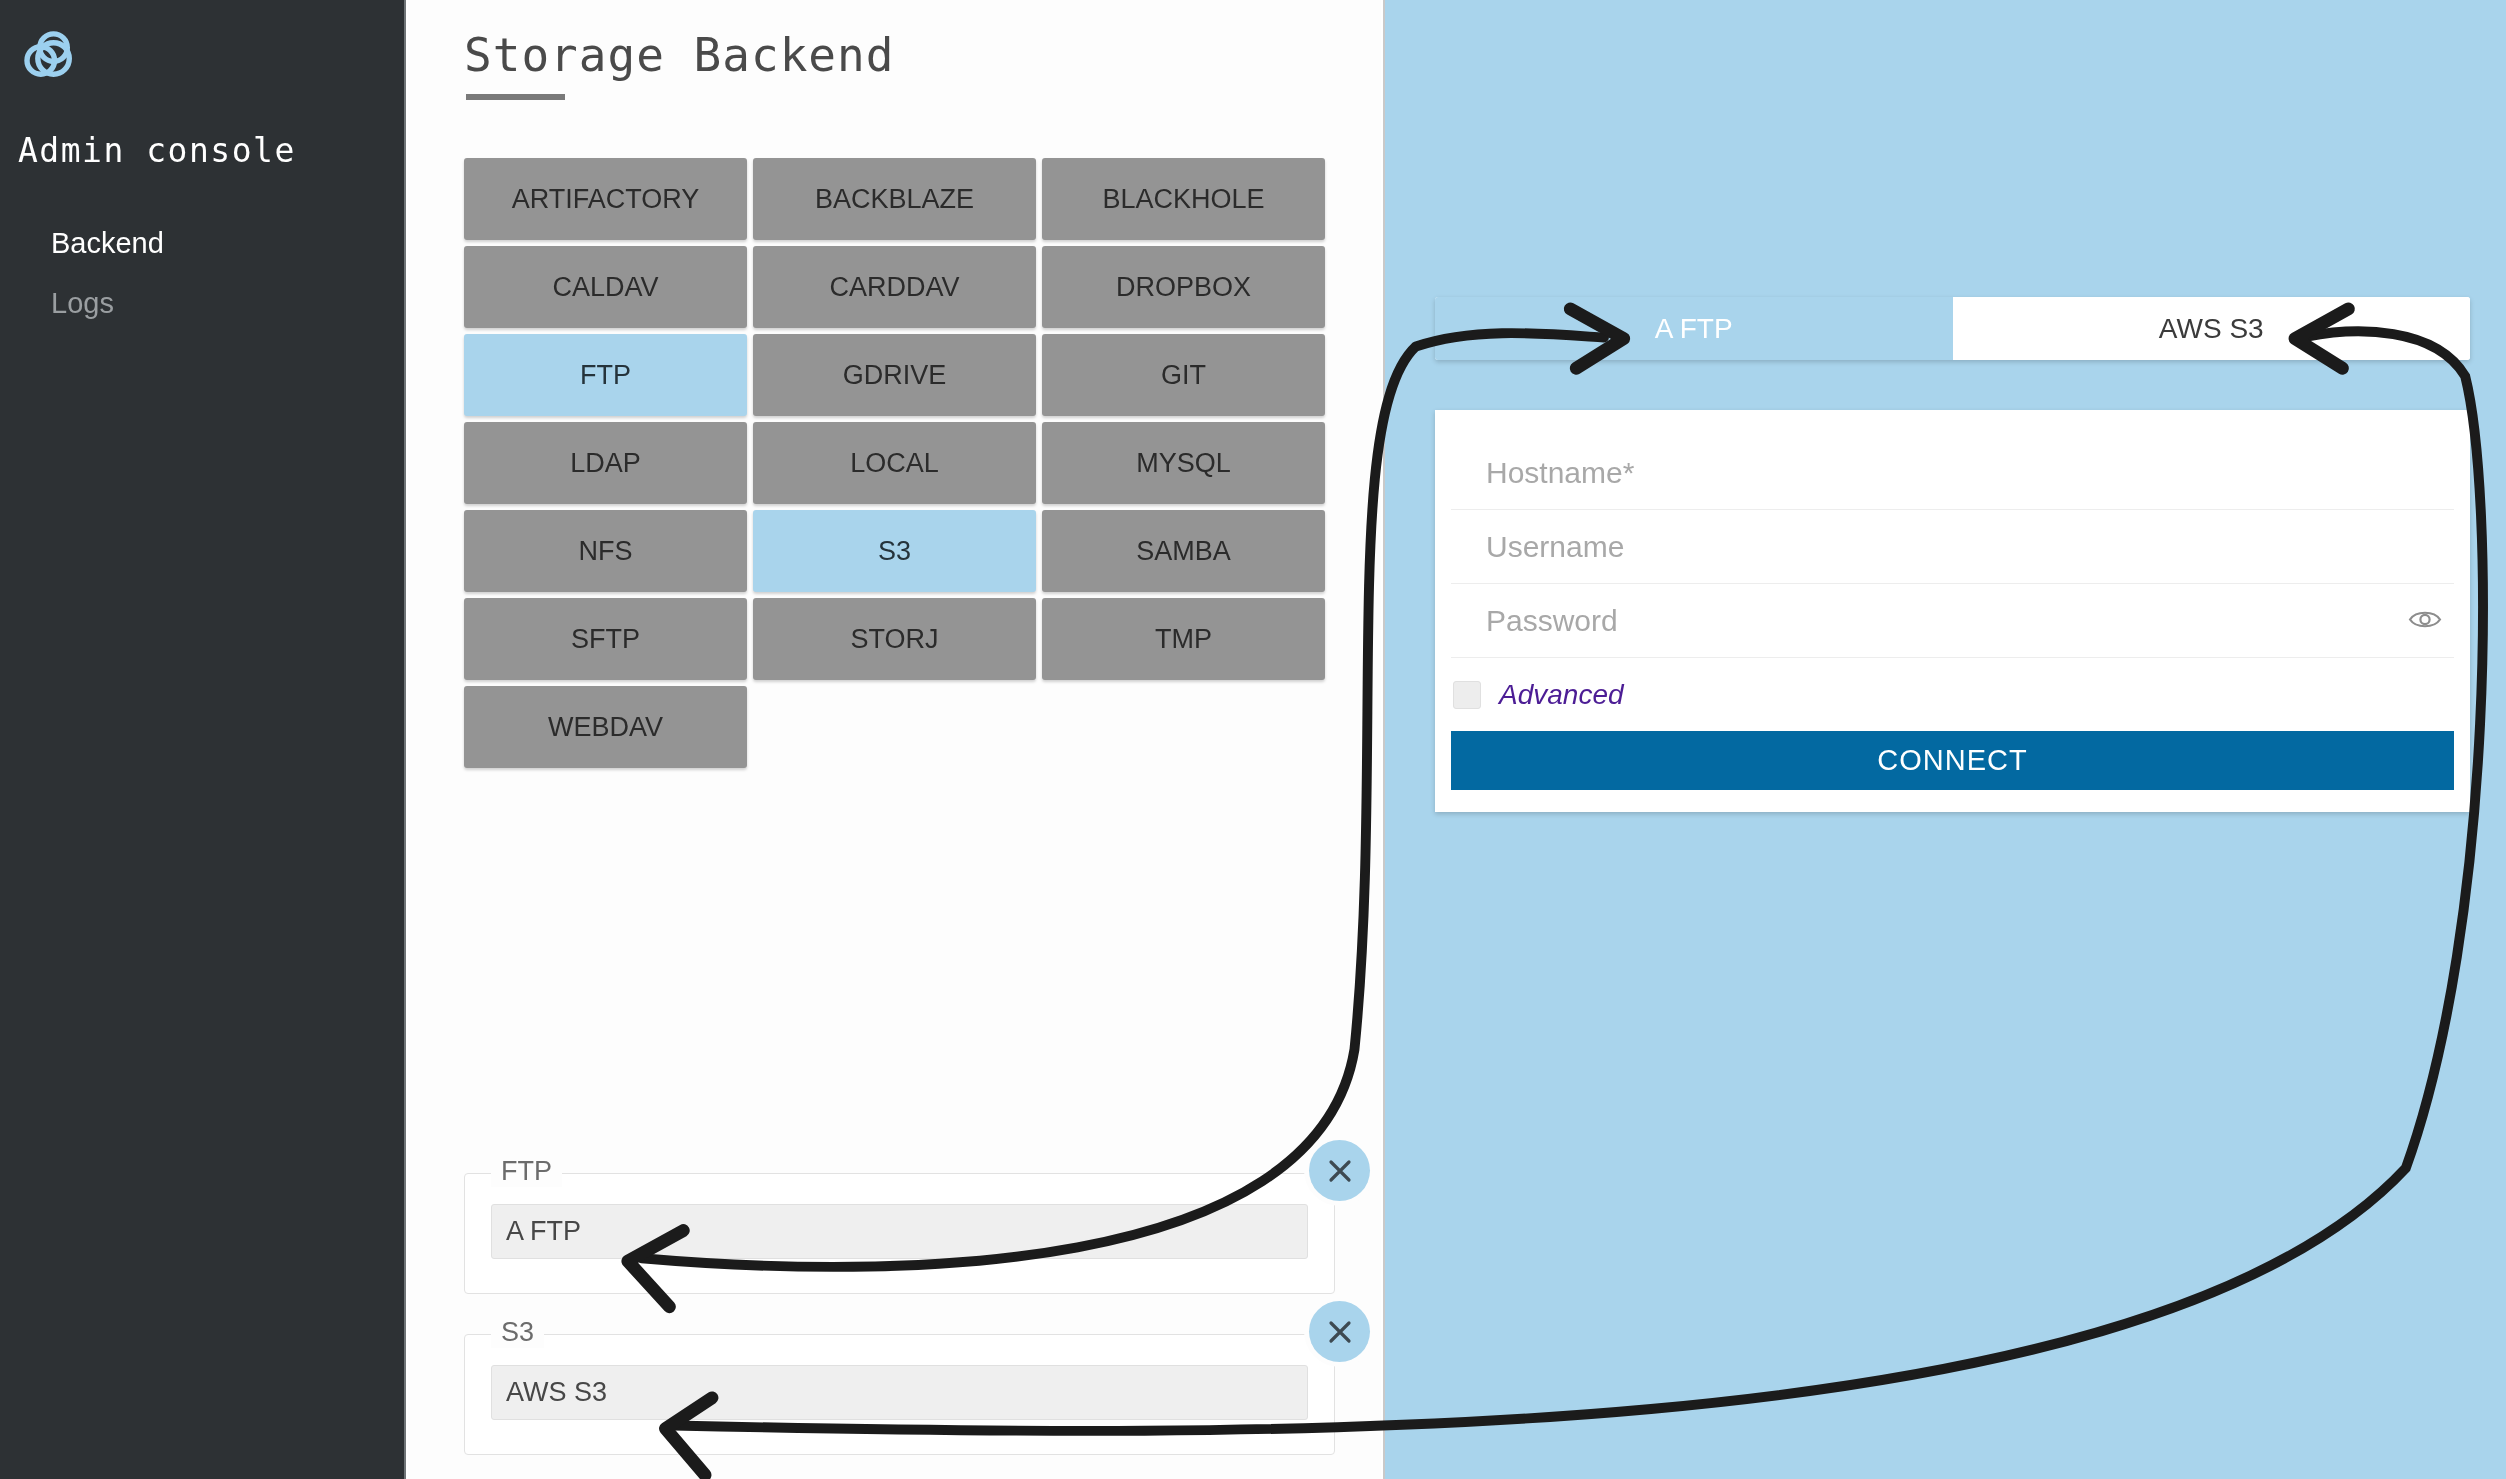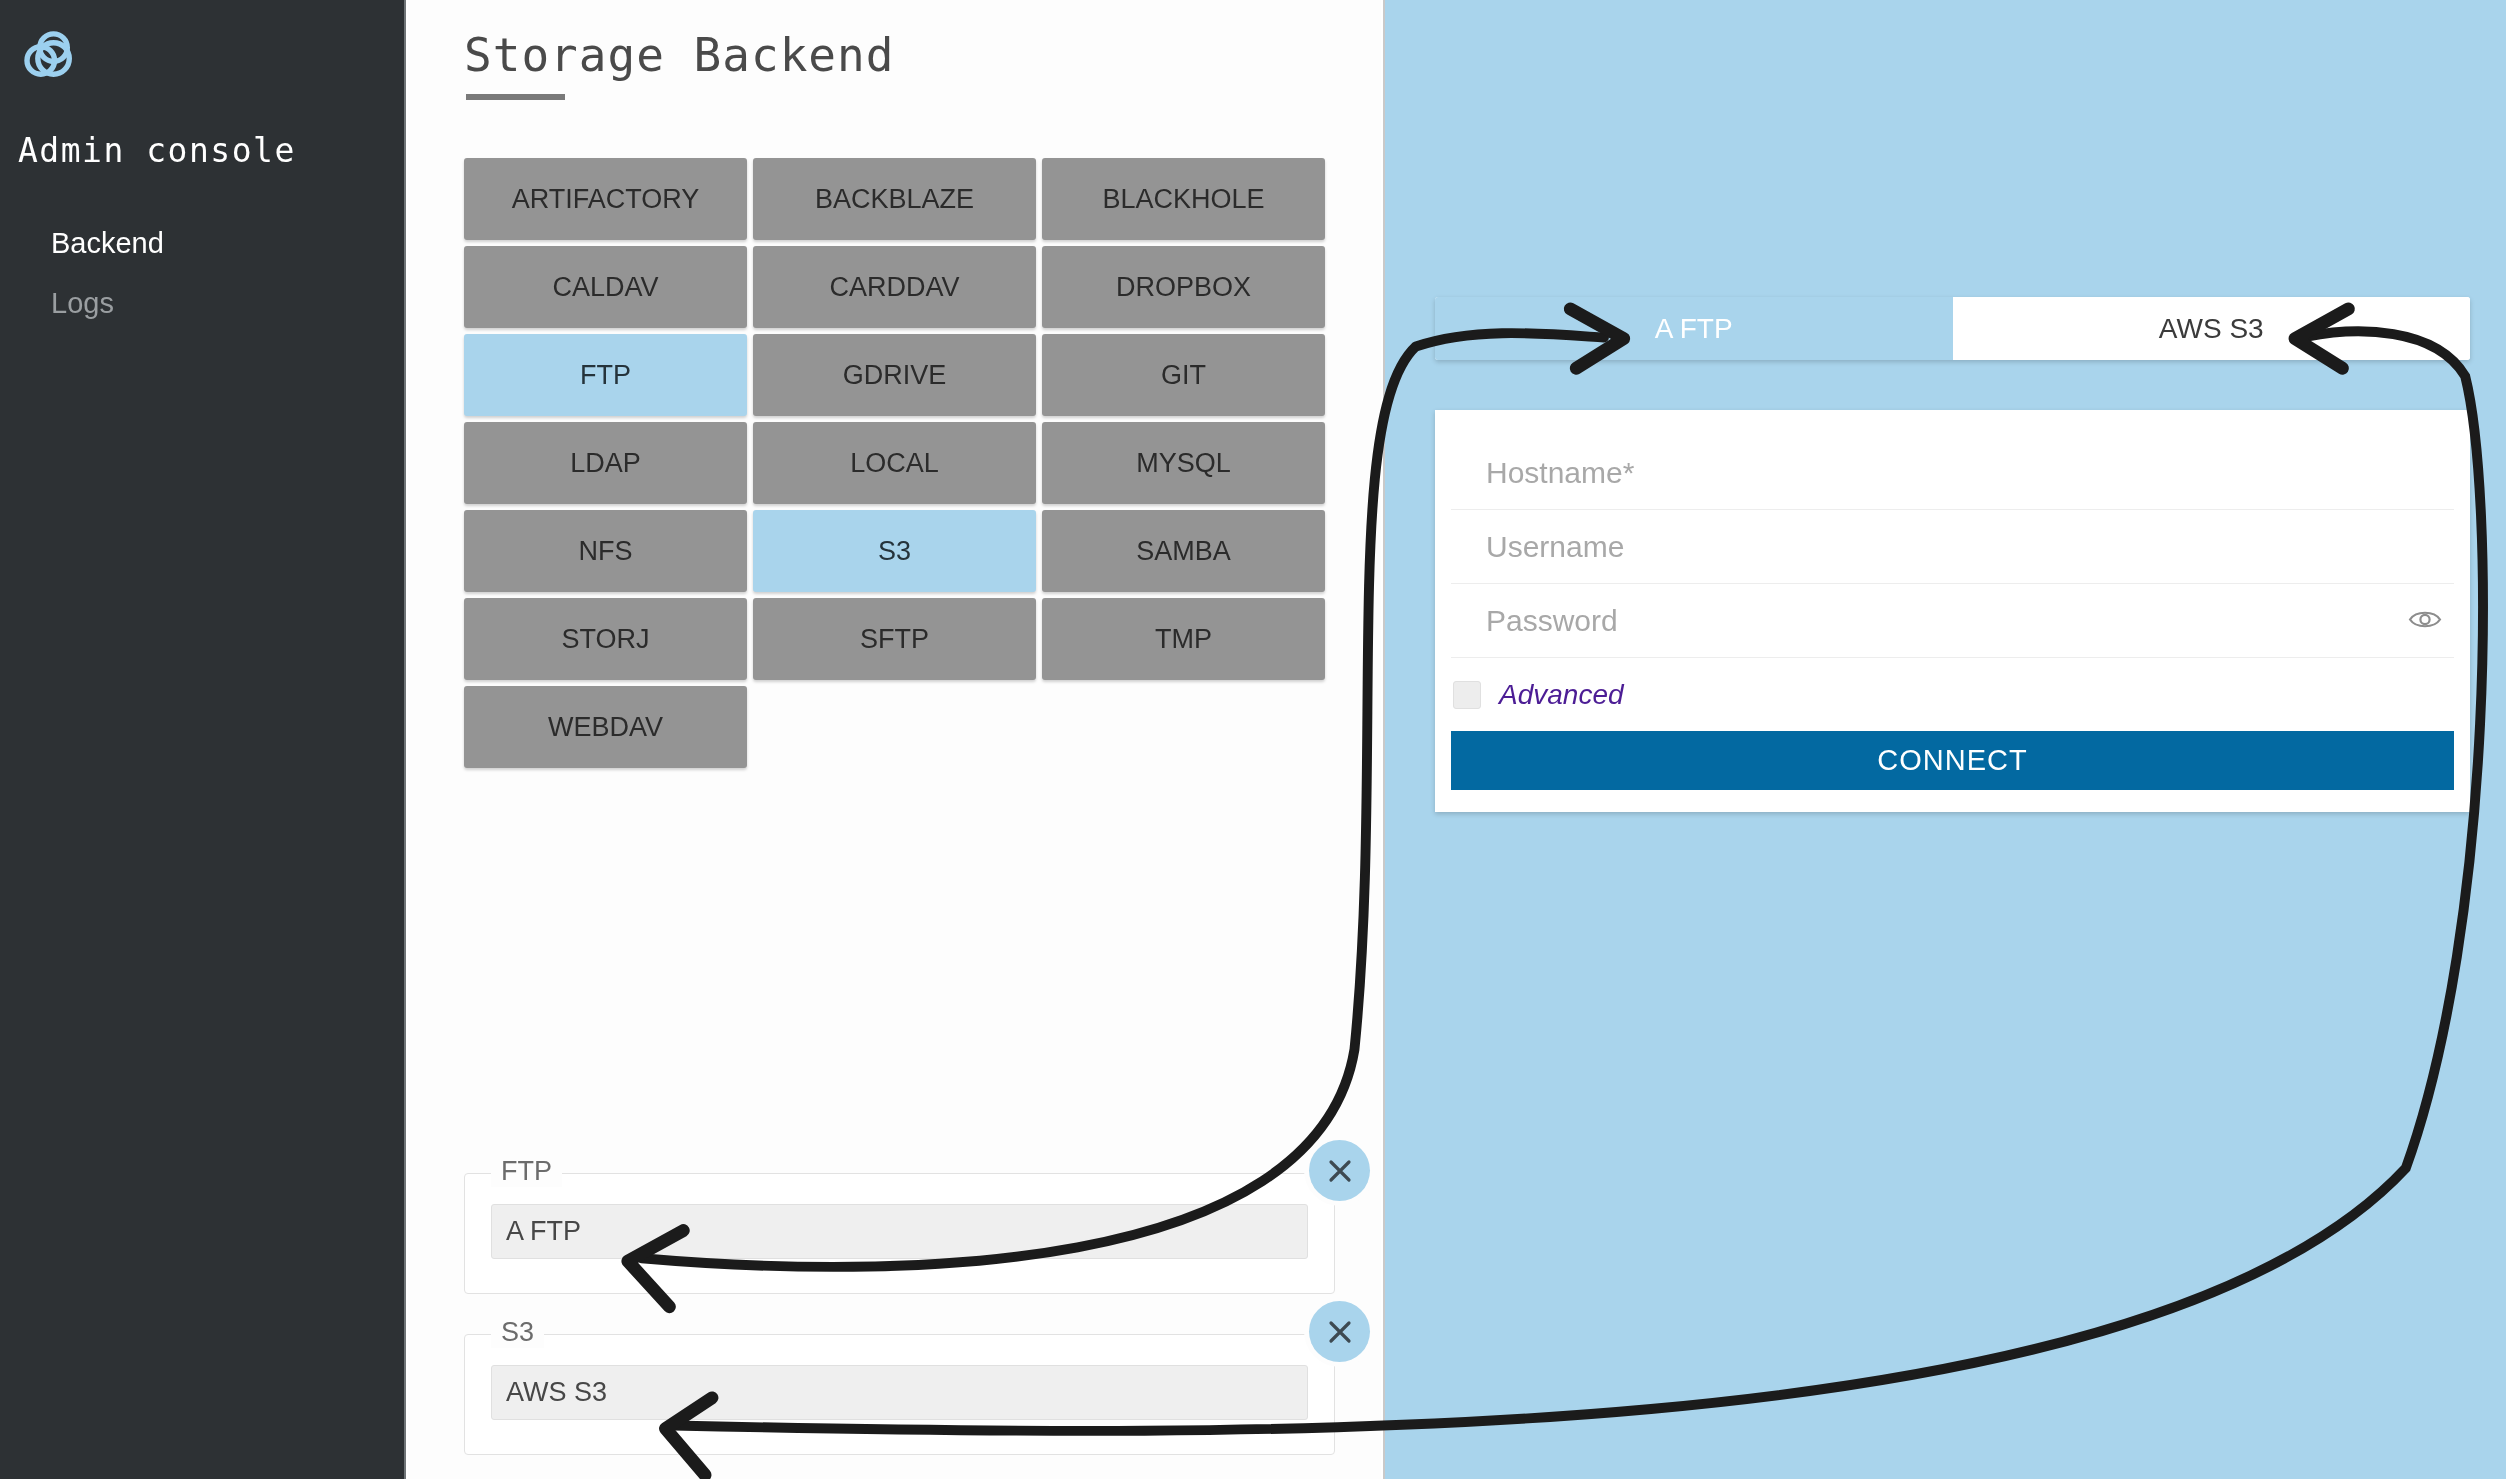--- a/index.html
+++ b/index.html
@@ -230,22 +230,22 @@
       <div class="tile">DROPBOX</div>
       <div class="tile selected">FTP</div>
       <div class="tile">GDRIVE</div>
       <div class="tile">GIT</div>
       <div class="tile">LDAP</div>
       <div class="tile">LOCAL</div>
       <div class="tile">MYSQL</div>
       <div class="tile">NFS</div>
       <div class="tile selected">S3</div>
       <div class="tile">SAMBA</div>
+      <div class="tile">SFTP</div>
       <div class="tile">STORJ</div>
-      <div class="tile">SFTP</div>
       <div class="tile">TMP</div>
       <div class="tile">WEBDAV</div>
     </div>
 
     <div class="fieldsets">
       <div class="fieldset">
         <div class="legend">FTP</div>
         <input class="fs-input" value="A FTP" style="">
         <button class="close-btn">
           <span>

